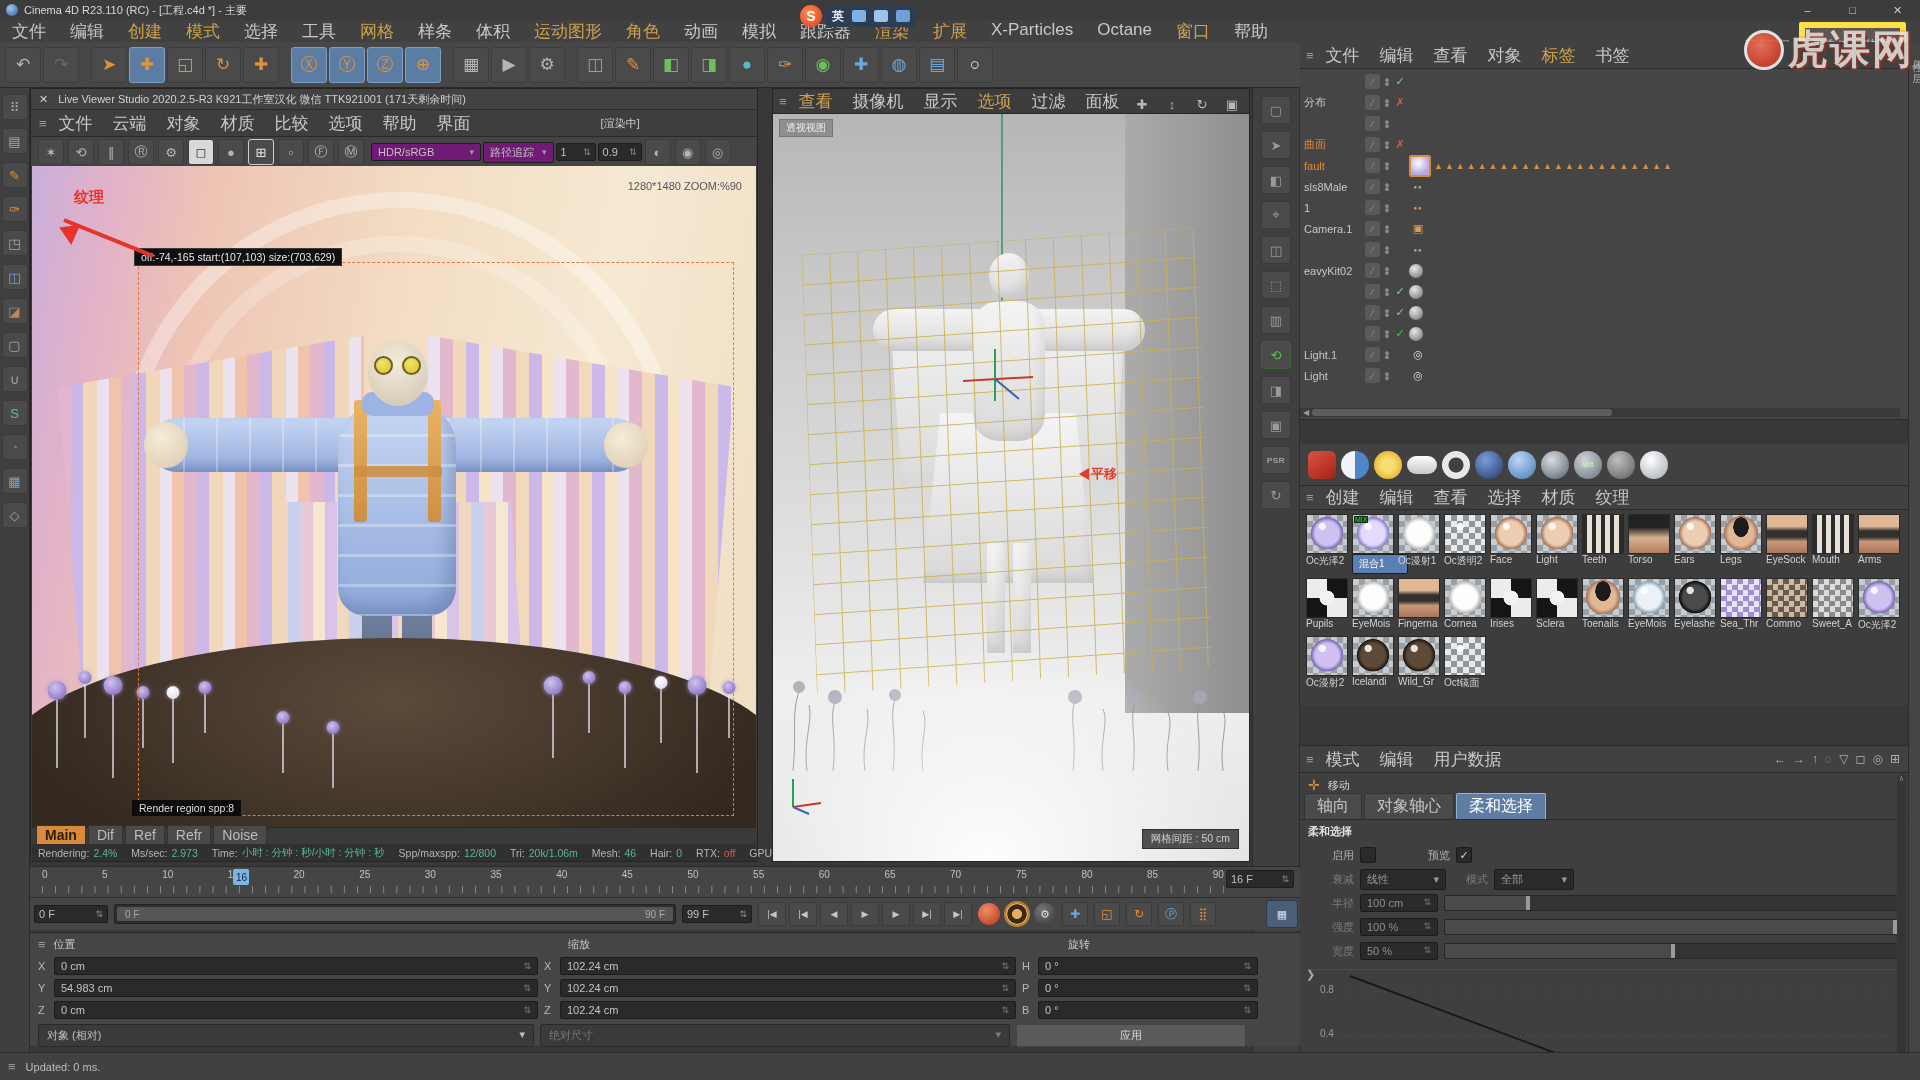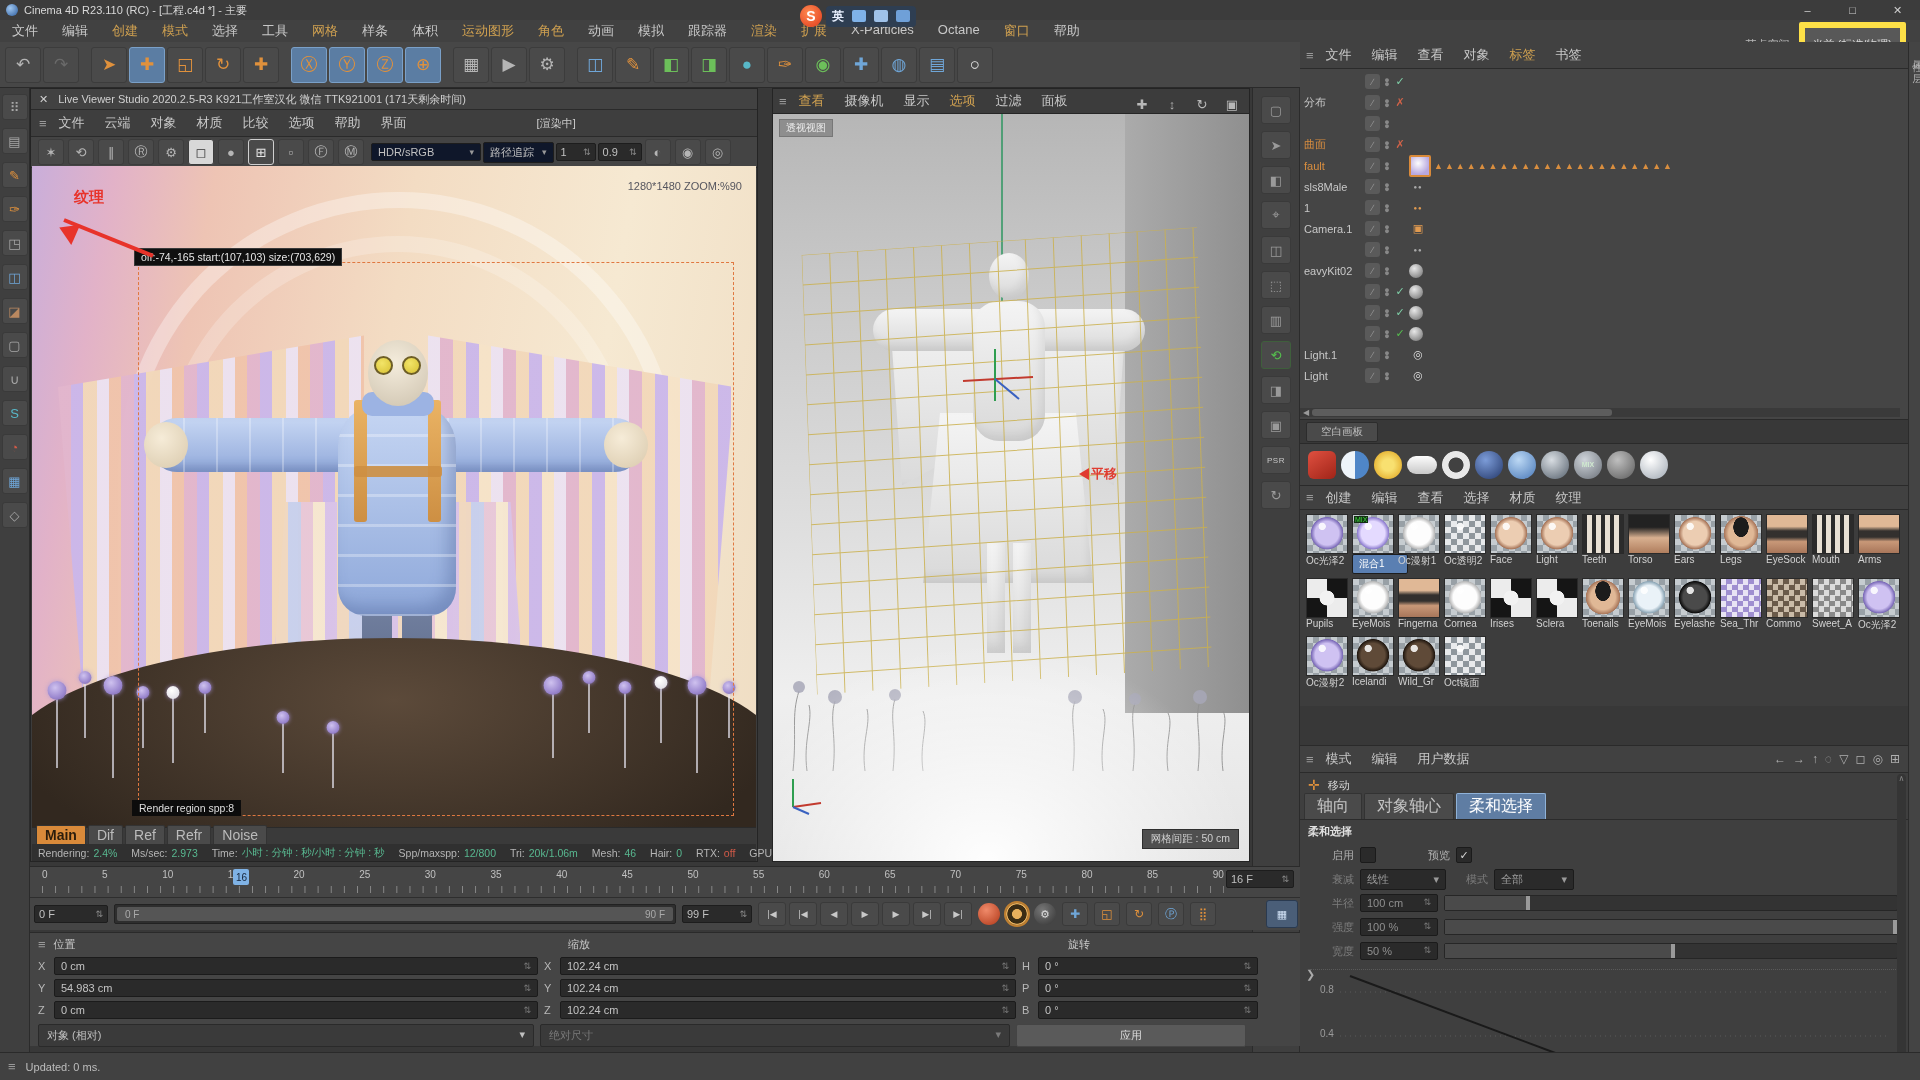--- a/index.html
+++ b/index.html
@@ -22,21 +22,21 @@
   .stile{width:24px;height:24px;font-size:13px;}
   .gold{color:#cfa050 !important;}
   
   .titlebar{left:0;top:0;width:1920px;height:20px;background:#3c3c3c;border-bottom:1px solid #2b2b2b;display:flex;align-items:center;}
   .appicon{width:12px;height:12px;border-radius:50%;background:radial-gradient(circle at 35% 35%,#9fc6ef,#2d5d9e);margin:0 6px 0 6px;}
   .titlebar .title{color:#d8d8d8;font-size:11px;}
   .winbtns{position:absolute;right:0;top:0;display:flex;}
   .wbtn{width:45px;height:20px;display:flex;align-items:center;justify-content:center;color:#cfcfcf;font-size:11px;}
   .menubar{left:0;top:20px;width:1920px;height:22px;background:#414141;border-bottom:1px solid #2b2b2b;display:flex;align-items:center;}
   .menus{display:flex;}
-  .mitem{padding:0 12px;color:#c8c8c8;font-size:13px;white-space:nowrap;}
+  .mitem{padding:0 12px;color:#c8c8c8;font-size:17px;white-space:nowrap;}
   .nodespace{position:absolute;right:14px;top:2px;display:flex;align-items:center;gap:6px;color:#b8b8b8;}
   .nsbox{background:#585858;border:6px solid #fde047;padding:9px 8px;border-radius:2px;color:#ddd;}
   
   .ime{left:800px;top:4px;height:24px;display:flex;align-items:center;gap:4px;z-index:60;}
   .ime-s{width:22px;height:22px;border-radius:50%;background:radial-gradient(circle at 40% 35%,#ff8a50,#e03a1c);color:#fff;
          font-weight:bold;display:flex;align-items:center;justify-content:center;font-size:14px;}
   .ime-bar{display:flex;align-items:center;background:#2e3e52;border-radius:4px;padding:2px 6px;gap:8px;}
   .ime-item{color:#e8f0ff;font-size:12px;font-weight:bold;}
   .ime-ic{width:14px;height:12px;background:#7fb2e8;border-radius:2px;}
   .ime-ic.kb{background:#9fc2ea;}
@@ -49,21 +49,21 @@
   .ltile{width:24px;height:24px;background:#4a4a4a;border:1px solid #3a3a3a;border-radius:3px;color:#a8a8a8;
          display:flex;align-items:center;justify-content:center;font-size:13px;}
   .ltile.org{color:#e0913c;} .ltile.blu{color:#6fa6d8;} .ltile.brn{color:#b98860;} .ltile.tea{color:#58b8c8;} .ltile.red{color:#d05a48;}
   
   .lv{left:30px;top:88px;width:728px;height:774px;background:#3c3c3c;border:1px solid #242424;box-sizing:border-box;}
   .lv-title{height:20px;display:flex;align-items:center;gap:10px;padding-left:8px;background:#424242;border-bottom:1px solid #2a2a2a;color:#d0d0d0;}
   .lv-menu{height:26px;display:flex;align-items:center;background:#3e3e3e;border-bottom:1px solid #2a2a2a;padding-left:8px;gap:2px;}
   .lv-menu .mitem{padding:0 10px;}
   .lv-rendering{margin-left:118px;color:#cfcfcf;}
   .lv-tools{height:30px;display:flex;align-items:center;background:#444;border-bottom:1px solid #282828;padding-left:6px;gap:2px;}
-  .sel{background:#0f172a;border:1px solid #1d1d1d;border-radius:2px;color:#c0c0c0;padding:2px 6px;display:inline-flex;align-items:center;gap:8px;}
+  .sel{background:#701a75;border:1px solid #1d1d1d;border-radius:2px;color:#c0c0c0;padding:2px 6px;display:inline-flex;align-items:center;gap:8px;}
   .sel .car{font-size:9px;color:#999;}
   .spin{background:#2a2a2a;border:1px solid #1d1d1d;border-radius:2px;color:#c0c0c0;padding:2px 4px;display:inline-flex;gap:4px;align-items:center;}
   .spin .ar{color:#888;font-size:9px;}
   .lv-canvas{position:absolute;left:1px;top:77px;width:724px;height:662px;overflow:hidden;
      background:linear-gradient(100deg,#c9aeda 0%,#e2b2c8 10%,#eec4b4 22%,#f3dcc3 46%,#f6e9d2 72%,#efddc3 100%);}
   .arch{position:absolute;border:16px solid rgba(255,255,255,.34);border-bottom:none;border-radius:300px 300px 0 0;}
   .wing{position:absolute;opacity:.96;}
   .wingL{left:26px;top:148px;width:306px;height:430px;
      background:repeating-linear-gradient(90deg,#e2b6cd 0 13px,#cbb7ea 13px 25px,#f2d8ba 25px 39px,#ece2f1 39px 51px,#f0c4ab 51px 63px);
      clip-path:polygon(100% 5%,0 17%,9% 97%,100% 72%);}
@@ -776,23 +776,20 @@
         <span class="om-ic ic-light"></span>
         <span class="om-tags"></span>
       </div>
       </div>
     <div class="om-hscroll">
       <span class="arr">◀</span>
       <span class="thumb"></span>
     </div>
   </div>
 
-  <div class="abs palette">
-    <span class="pal-tab">空白画板</span>
-  </div>
 
   <div class="abs shader-row">
 
   <span class="sball sb-red"></span>
       <span class="sball sb-blue"></span>
       <span class="sball sb-sun"></span>
       <span class="sball sb-pill"></span>
       <span class="sball sb-ring"></span>
       <span class="sball sb-navy"></span>
       <span class="sball sb-blue2"></span>
@@ -1267,14 +1264,18 @@
         </span>
       <span class="apply">应用</span>
     </div>
   </div>
 
   <div class="abs statusbar">
     <span class="hamb">≡</span>
     <span>Updated: 0 ms.</span>
   </div>
 
+  <div class="abs wm">
+    <span class="ball"></span>
+    <span class="txt">虎课网</span>
+  </div>
 
 </div>
 
 </body></html>

